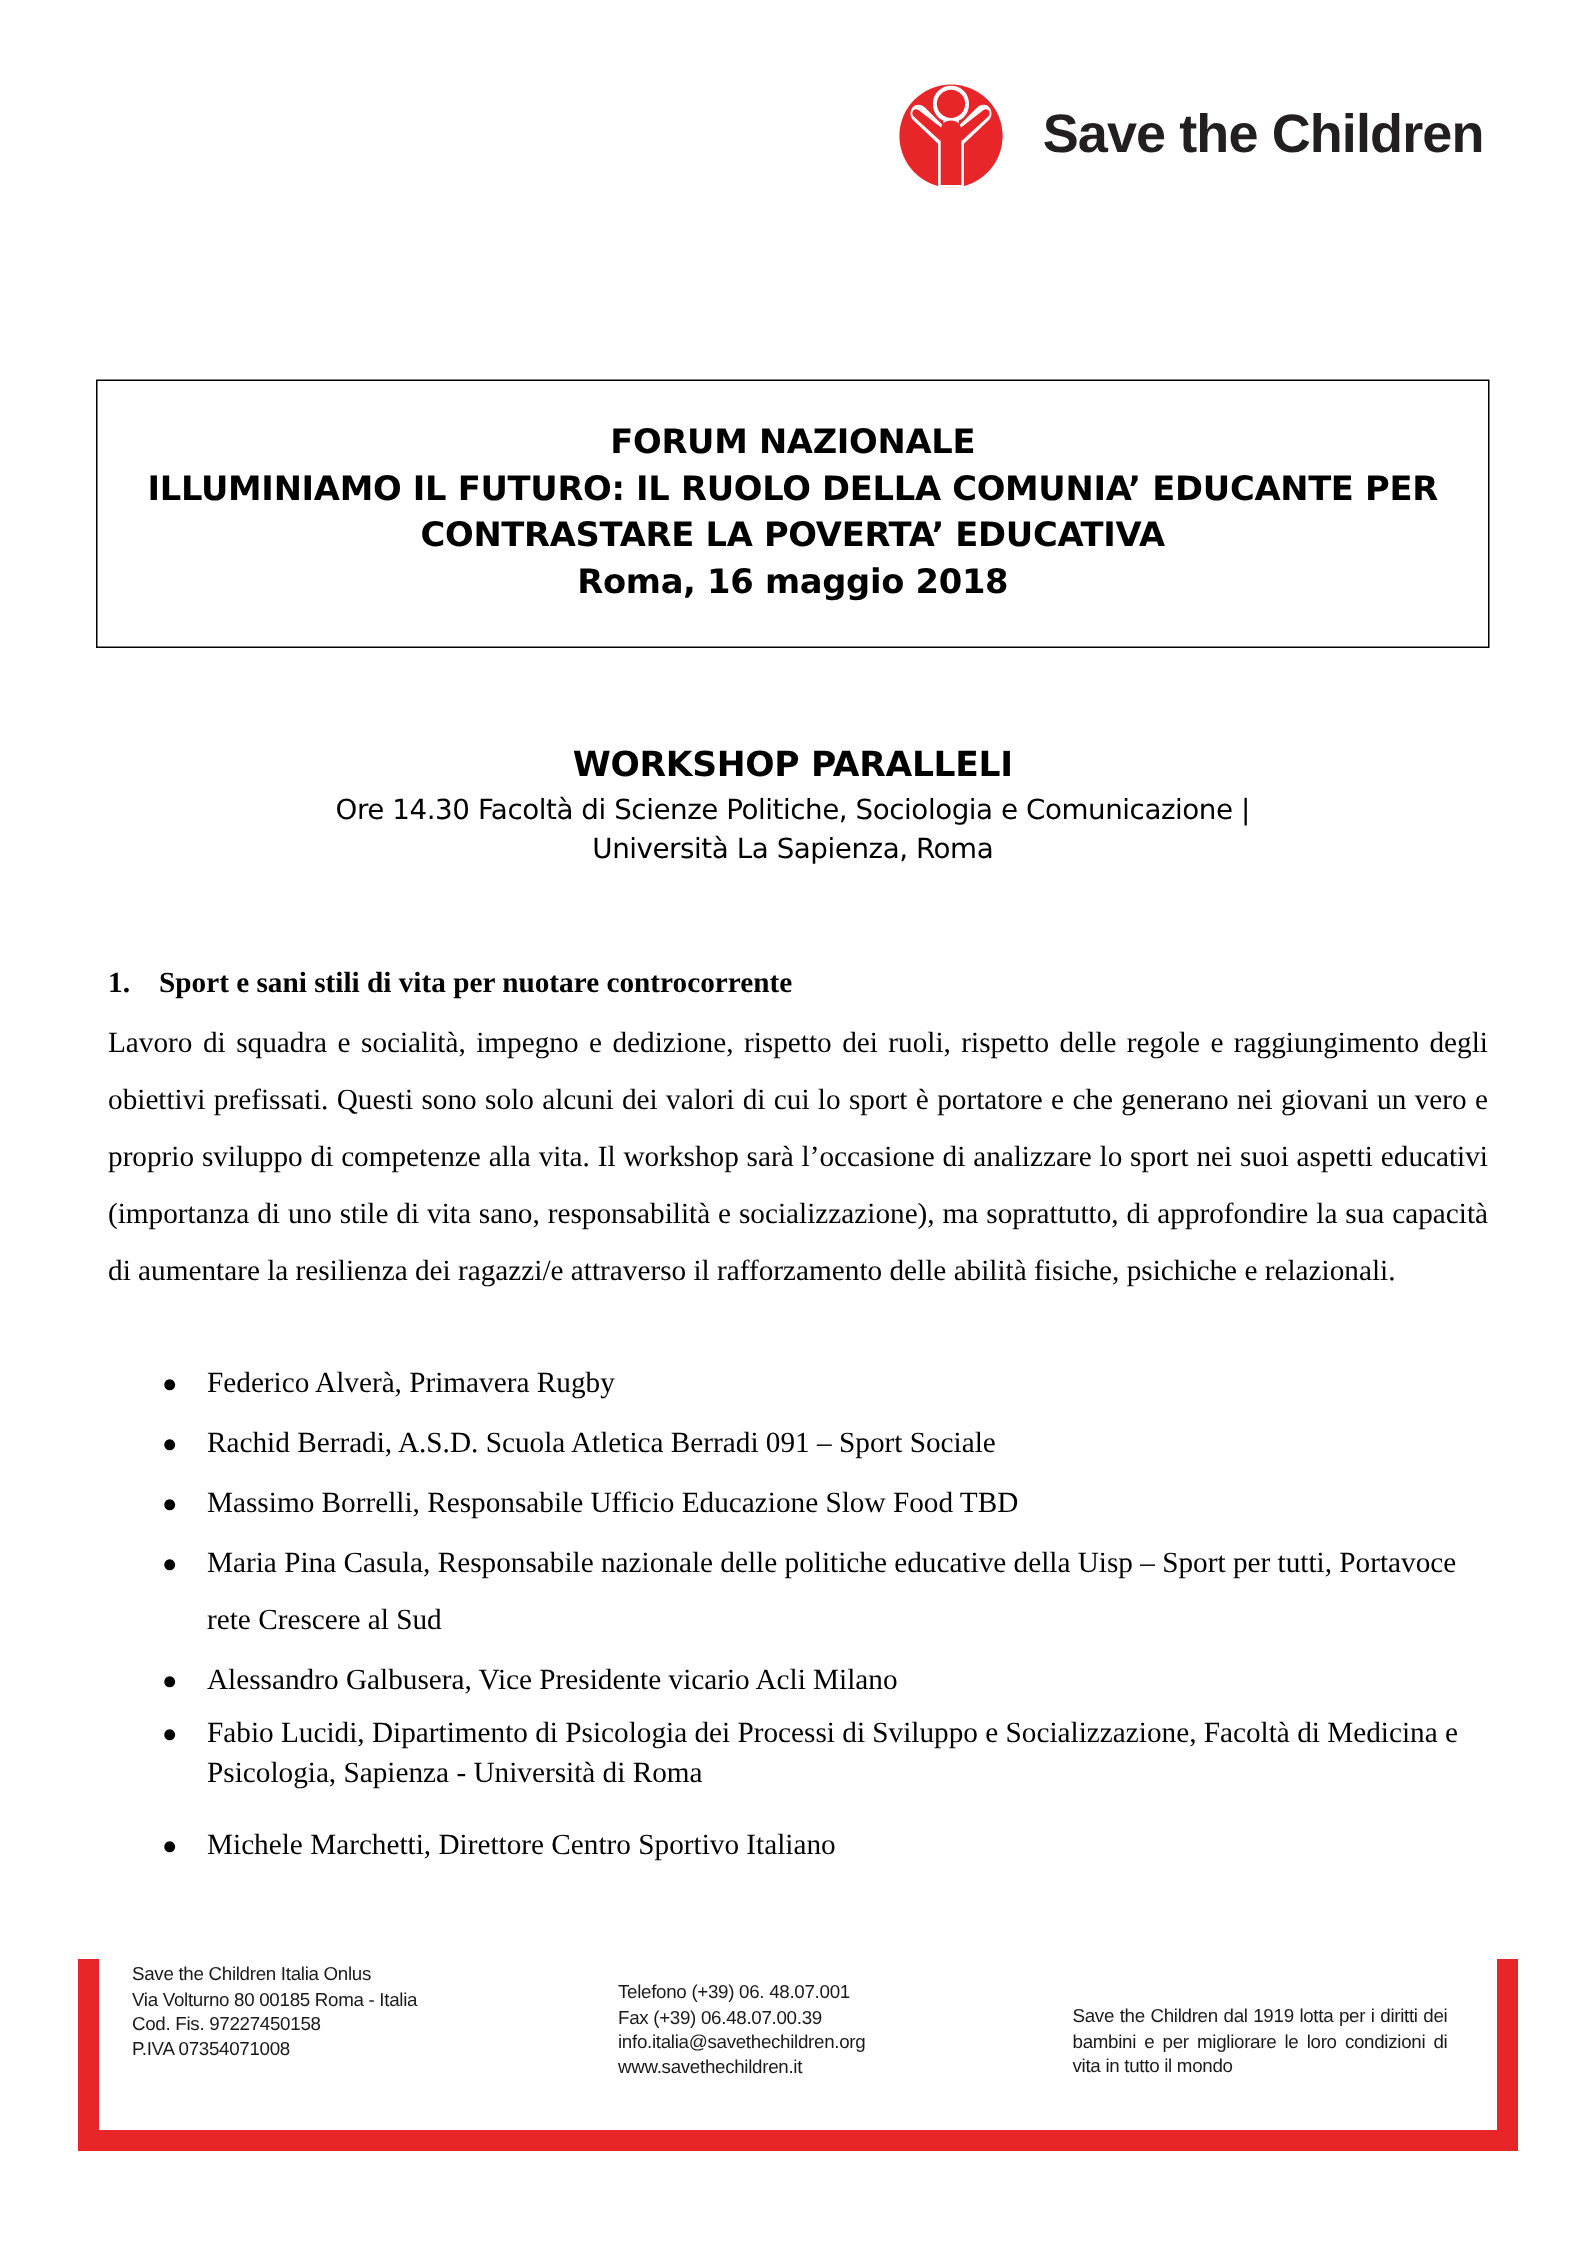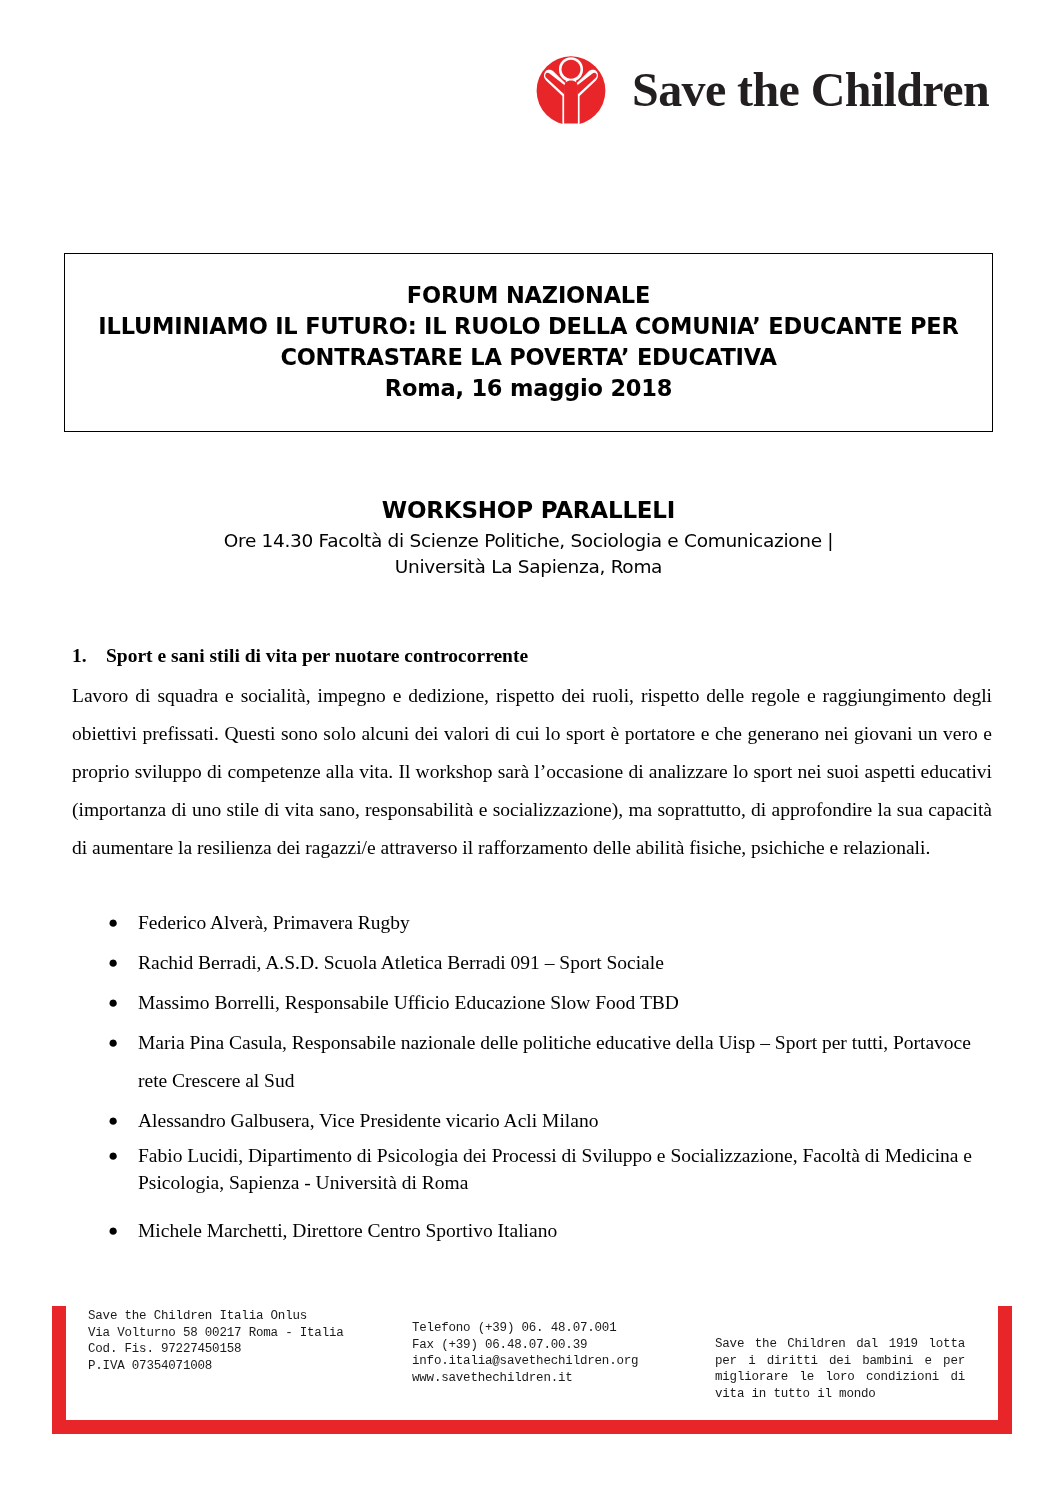--- a/index.html
+++ b/index.html
@@ -25,23 +25,23 @@
     display: flex;
     align-items: center;
     gap: 18px;
   }
   .logo-mark {
     width: 86px;
     height: 86px;
     flex: 0 0 86px;
   }
   .logo-wordmark {
-    font-family: Liberation Serif, serif;
+    font-family: Liberation Sans, sans-serif;
     font-weight: 700;
-    font-size: 48px;
+    font-size: 36px;
     letter-spacing: -0.6px;
     color: #231f20;
     white-space: nowrap;
   }
 
   
   .title-box {
     position: absolute;
     left: 64px;
     top: 253px;
@@ -171,21 +171,21 @@
     height: 14px;
   }
   .footer-cols {
     position: absolute;
     left: 36px;
     top: 2px;
     right: 26px;
     display: flex;
   }
   .footer-col {
-    font-family: Liberation Mono, monospace;
+    font-family: Liberation Sans, sans-serif;
     font-size: 12.5px;
     line-height: 16.5px;
     color: #1a1a1a;
     letter-spacing: -0.2px;
   }
   .footer-col.c1 { width: 324px; }
   .footer-col.c2 { width: 303px; margin-top: 12px; }
   .footer-col.c3 { width: 250px; text-align: justify; margin-top: 28px; }
   .footer-col div { white-space: nowrap; }
   .footer-col.c3 div { white-space: normal; }
@@ -263,21 +263,21 @@
 </div>
 
 <div class="footer">
   <div class="footer-rule-left"></div>
   <div class="footer-rule-right"></div>
   <div class="footer-rule-bottom"></div>
 
   <div class="footer-cols">
     <div class="footer-col c1">
       <div>Save the Children Italia Onlus</div>
-      <div>Via Volturno 58 00217 Roma - Italia</div>
+      <div>Via Volturno 80 00185 Roma - Italia</div>
       <div>Cod. Fis. 97227450158</div>
       <div>P.IVA 07354071008</div>
     </div>
     <div class="footer-col c2">
       <div>Telefono (+39) 06. 48.07.001</div>
       <div>Fax  (+39) 06.48.07.00.39</div>
       <div>info.italia@savethechildren.org</div>
       <div>www.savethechildren.it</div>
     </div>
     <div class="footer-col c3">

